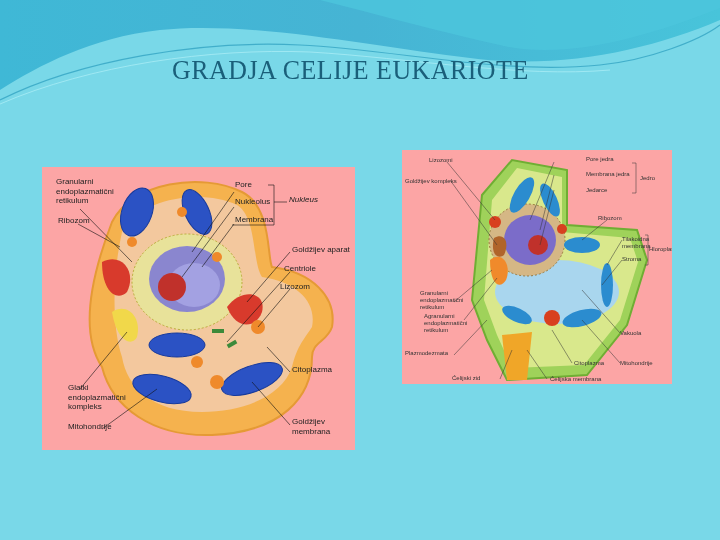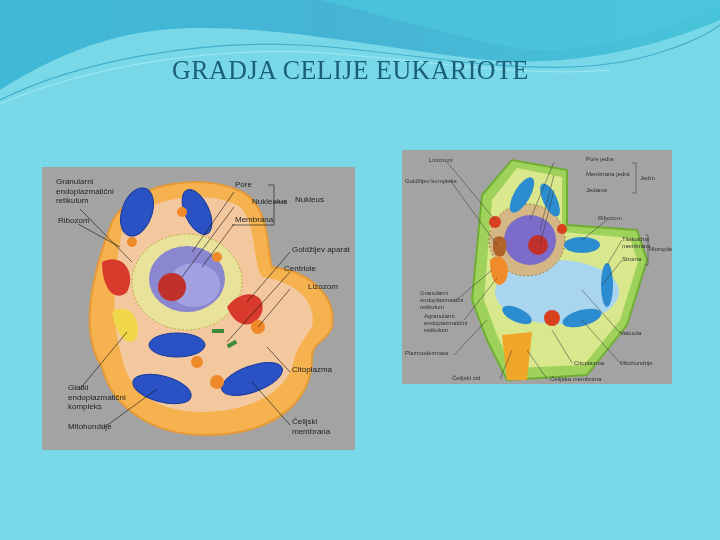--- a/index.html
+++ b/index.html
@@ -1,20 +1,20 @@
 <!DOCTYPE html>
 <html><head>
   <meta charset="utf-8">
   <style>
     html, body { margin:0; padding:0; }
     body { width:720px; height:540px; position:relative; overflow:hidden; background:#79d8e8; font-family:"Liberation Sans", sans-serif; }
     .bg-wave { position:absolute; left:0; top:0; width:720px; height:110px; }
     .title { position:absolute; left:0; top:55px; width:720px; text-align:center; padding-right:20px; box-sizing:border-box;
       font-family:"Liberation Serif", serif; font-size:27px; letter-spacing:0.5px; color:#1a5f7a; transform:scaleX(0.96); }
-    .figure { position:absolute; background:#a3a3a3; overflow:hidden; }
+    .figure { position:absolute; background:#fca5a5; overflow:hidden; }
     .fig-animal { left:42px; top:167px; width:313px; height:283px; }
     .fig-plant { left:402px; top:150px; width:270px; height:234px; }
     .figure svg { position:absolute; left:0; top:0; }
     .lbl { position:absolute; font-size:8px; line-height:9.5px; color:#222; white-space:pre-line; }
     .fig-plant .lbl { font-size:6px; line-height:7px; color:#333; }
   </style>
 </head>
 <body>
 
 <svg class="bg-wave" viewBox="0 0 720 110">
@@ -73,28 +73,28 @@
       <line x1="248" y1="258" x2="210" y2="215"></line>
       <line x1="38" y1="222" x2="85" y2="165"></line>
       <line x1="60" y1="262" x2="115" y2="222"></line>
     </g>
   </svg>
   <div class="lbl" style="left:14px;top:10px;">Granularni
 endoplazmatični
 retikulum</div>
   <div class="lbl" style="left:16px;top:49px;">Ribozom</div>
   <div class="lbl" style="left:193px;top:13px;">Pore</div>
-  <div class="lbl" style="left:210px;top:30px;">Nukleolus</div>
+  <div class="lbl" style="left:193px;top:30px;">Nukleolus</div>
   <div class="lbl" style="left:193px;top:48px;">Membrana</div>
-  <div class="lbl" style="left:253px;top:28px;">Nukleus</div>
+  <div class="lbl" style="left:247px;top:28px;font-style:italic;">Nukleus</div>
   <div class="lbl" style="left:250px;top:78px;">Goldžijev aparat</div>
   <div class="lbl" style="left:242px;top:97px;">Centriole</div>
-  <div class="lbl" style="left:266px;top:115px;">Lizozom</div>
+  <div class="lbl" style="left:238px;top:115px;">Lizozom</div>
   <div class="lbl" style="left:250px;top:198px;">Citoplazma</div>
-  <div class="lbl" style="left:250px;top:250px;">Ćelijski
+  <div class="lbl" style="left:250px;top:250px;">Goldžijev
 membrana</div>
   <div class="lbl" style="left:26px;top:216px;">Glatki
 endoplazmatični
 kompleks</div>
   <div class="lbl" style="left:26px;top:255px;">Mitohondrije</div>
 </div>
 
 <div class="figure fig-plant">
   <svg width="270" height="234" viewBox="0 0 270 234">
     <path d="M80,45 L110,10 L165,20 L165,75 L235,80 L245,110 L225,175 L185,225 L105,230 L85,190 L70,150 Z" fill="#9fd25a" stroke="#6fae33" stroke-width="2"></path>

